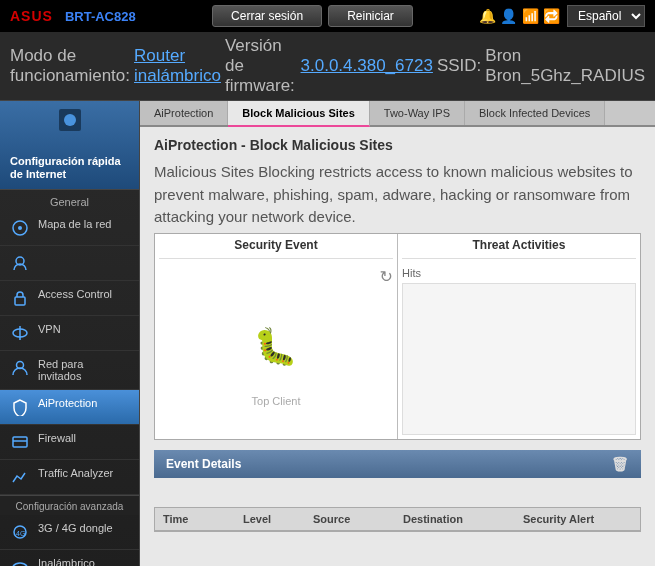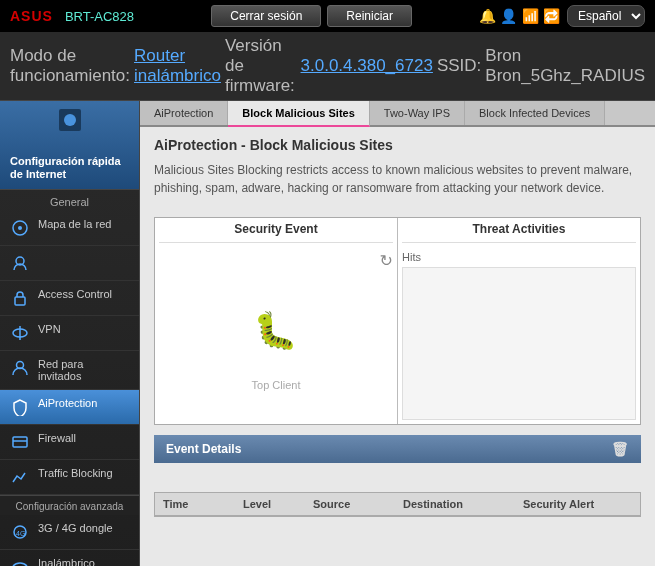--- a/index.html
+++ b/index.html
@@ -2,25 +2,25 @@
 <html><head>
   <meta charset="utf-8">
   <style>
     * { margin: 0; padding: 0; box-sizing: border-box; }
     body { width: 655px; height: 566px; font-family: Arial, sans-serif; font-size: 12px; background: #1a1a1a; overflow: hidden; }
 
     
     .header { display: flex; align-items: center; background: #000; height: 32px; }
     .logo { background: #000; padding: 0 10px; display: flex; align-items: center; gap: 12px; }
     .logo-asus { color: #d40000; font-weight: bold; font-size: 14px; letter-spacing: 1px; }
-    .logo-model { color: #5eead4; font-size: 13px; font-weight: normal; }
+    .logo-model { color: #3b82f6; font-size: 13px; font-weight: bold; }
     .header-btns { display: flex; align-items: center; gap: 6px; flex: 1; justify-content: center; }
     .header-btn { background: linear-gradient(180deg, #555 0%, #333 100%); color: #fff; border: 1px solid #666; padding: 3px 18px; border-radius: 3px; font-size: 12px; cursor: pointer; }
     .header-right { display: flex; align-items: center; gap: 6px; padding-right: 10px; }
-    .lang-select { background: #333; color: #fff; border: 1px solid #555; padding: 2px 6px; font-size: 12px; border-radius: 7px; }
+    .lang-select { background: #333; color: #fff; border: 1px solid #555; padding: 2px 6px; font-size: 12px; border-radius: 0; }
     .header-icons { display: flex; gap: 4px; align-items: center; }
     .hicon { color: #aaa; font-size: 14px; }
     .hicon-green { color: #00cc00; }
     .hicon-orange { color: #ff8800; }
 
     
     .mode-bar { background: #2a2a2a; padding: 4px 10px; font-size: 17px; color: #bbb; display: flex; align-items: center; gap: 4px; border-bottom: 1px solid #444; }
     .mode-link { color: #5af; text-decoration: underline; cursor: pointer; }
 
     
@@ -41,21 +41,21 @@
     .main { flex: 1; background: #e8e8e8; display: flex; flex-direction: column; overflow: hidden; }
 
     
     .tabs { display: flex; background: #c8c8c8; border-bottom: 2px solid #888; }
     .tab { padding: 6px 14px; font-size: 11px; cursor: pointer; color: #333; border-right: 1px solid #aaa; background: #c0c0c0; }
     .tab.active { background: #e8e8e8; color: #000; border-bottom: 2px solid #ec4899; margin-bottom: -2px; font-weight: bold; }
 
     
     .content { flex: 1; padding: 10px 14px; overflow-y: auto; }
     .content-title { font-size: 14px; font-weight: bold; color: #333; margin-bottom: 8px; }
-    .content-desc { font-size: 12px; color: #555; margin-bottom: 20px; line-height: 1.5; }
+    .content-desc { font-size: 15px; color: #555; margin-bottom: 4px; line-height: 1.5; }
 
     
     .security-panels { display: flex; gap: 0; border: 1px solid #aaa; background: #fff; margin-bottom: 10px; }
     .panel-section { flex: 1; border-right: 1px solid #bbb; padding: 4px; }
     .panel-section:last-child { border-right: none; }
     .panel-header { text-align: center; font-size: 12px; font-weight: bold; color: #333; padding-bottom: 6px; border-bottom: 1px solid #ddd; margin-bottom: 8px; }
     .panel-body { min-height: 160px; display: flex; flex-direction: column; align-items: center; justify-content: center; position: relative; }
     .bug-icon { font-size: 36px; color: #cc7700; }
     .top-client-text { color: #aaa; font-size: 11px; position: absolute; bottom: 20px; }
     .refresh-btn { position: absolute; top: 0; right: 0; font-size: 16px; color: #888; cursor: pointer; }
@@ -187,21 +187,21 @@
       </div>
       <span>Firewall</span>
     </div>
 
     <div class="sidebar-item">
       <div class="sidebar-icon">
         <svg width="18" height="18" viewBox="0 0 18 18">
             <polyline points="2,14 6,8 10,11 14,5" fill="none" stroke="#5af" stroke-width="1.5"></polyline>
           </svg>
       </div>
-      <span>Traffic Blocking</span>
+      <span>Traffic Analyzer</span>
     </div>
 
     <div class="sidebar-section-adv">Configuración avanzada</div>
 
     <div class="sidebar-item">
       <div class="sidebar-icon">
         <svg width="18" height="18" viewBox="0 0 18 18">
             <circle cx="9" cy="9" r="6" fill="none" stroke="#5af" stroke-width="1.5"></circle>
             <text x="5" y="13" font-size="7" fill="#5af">4G</text>
           </svg>

